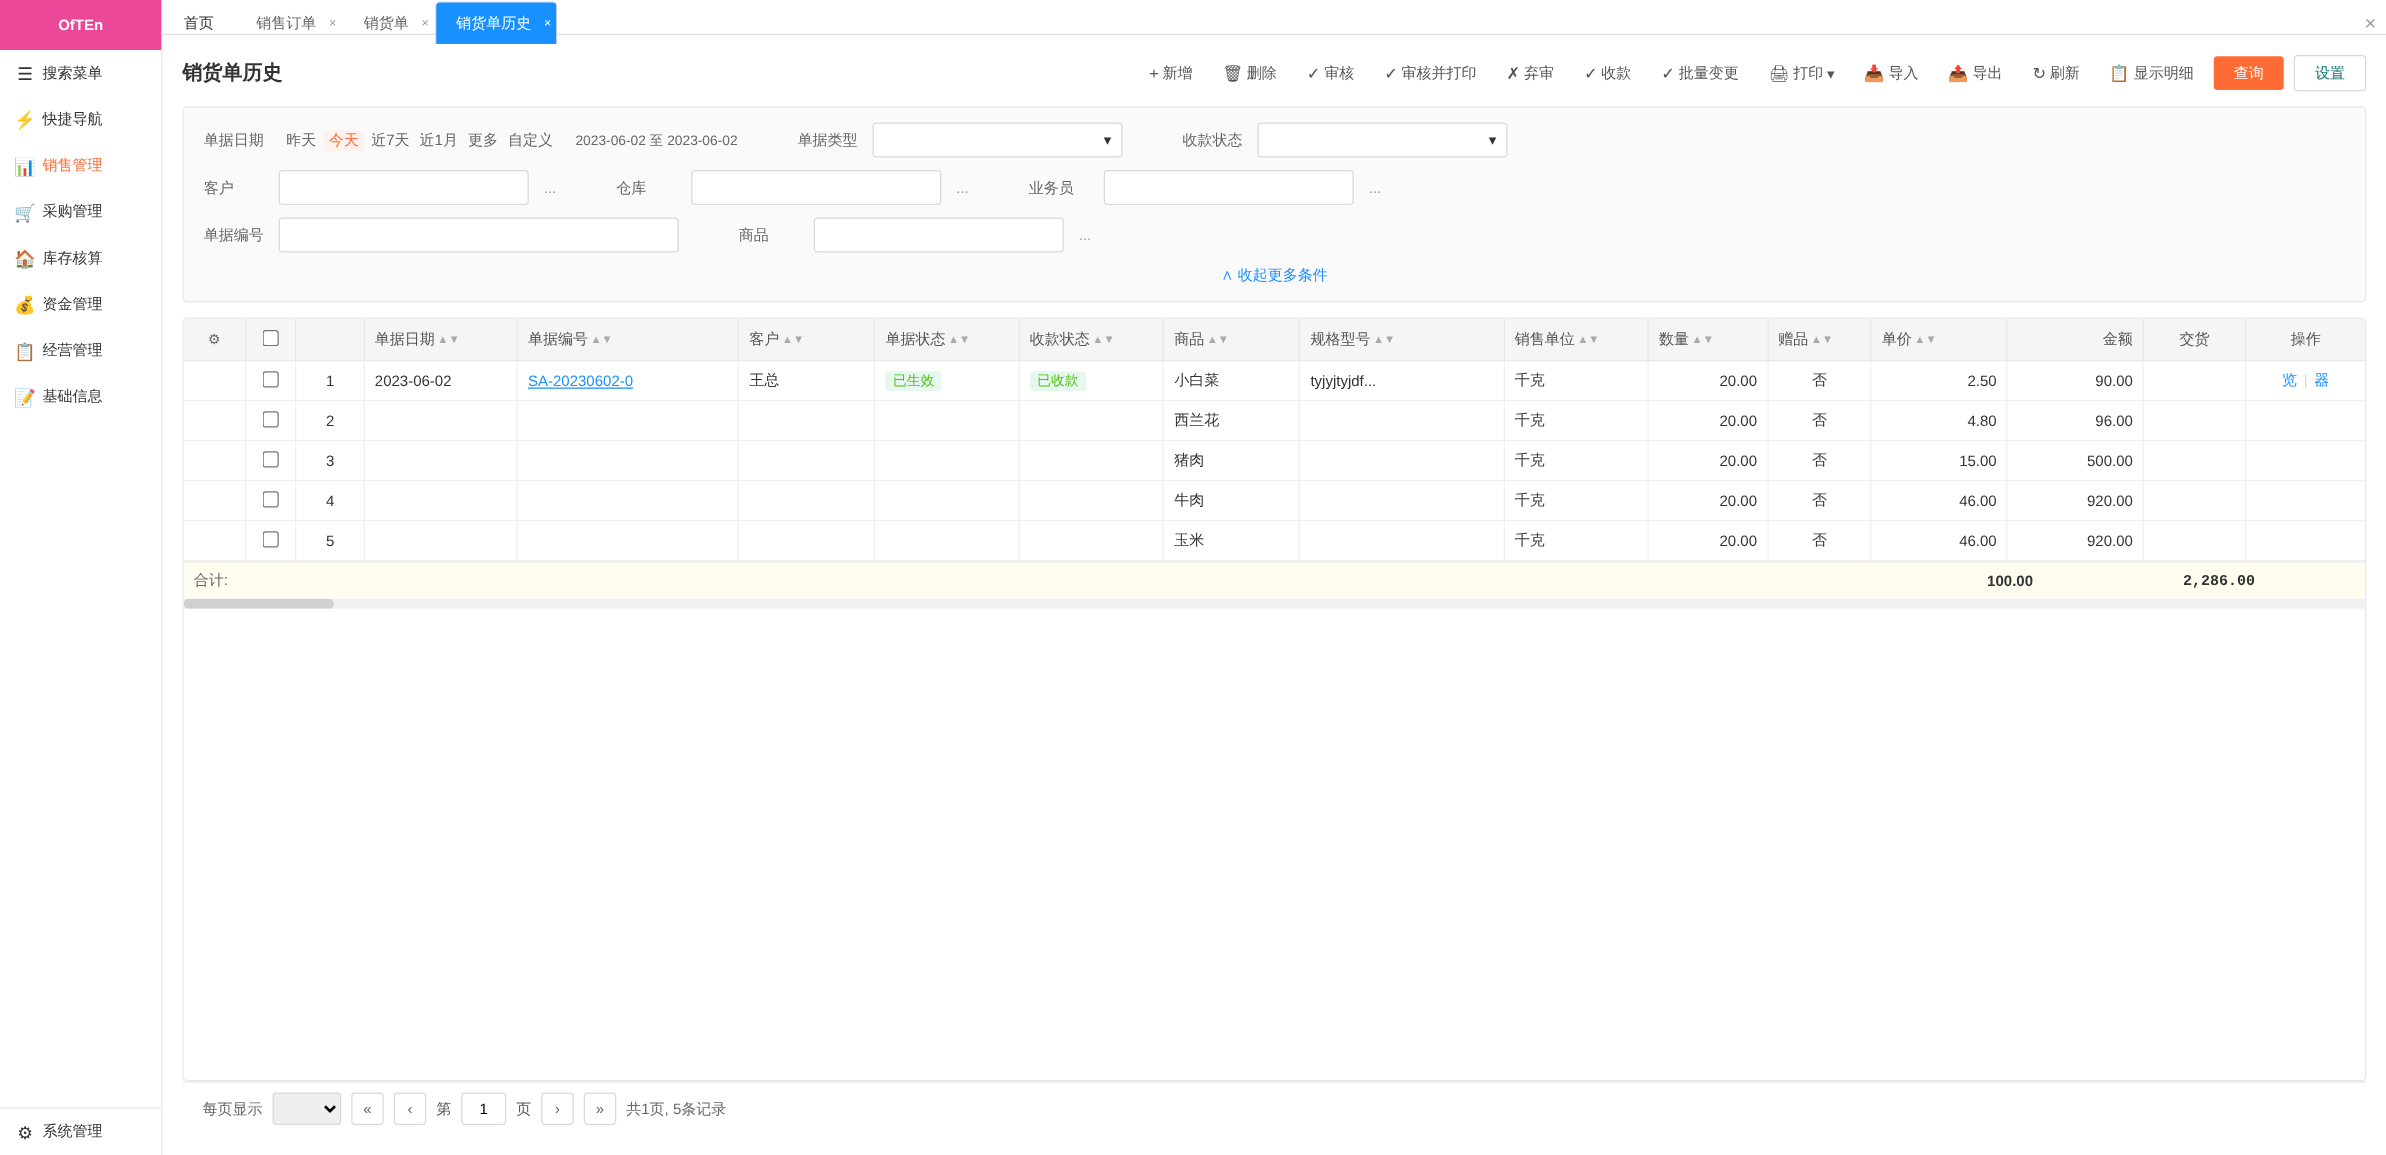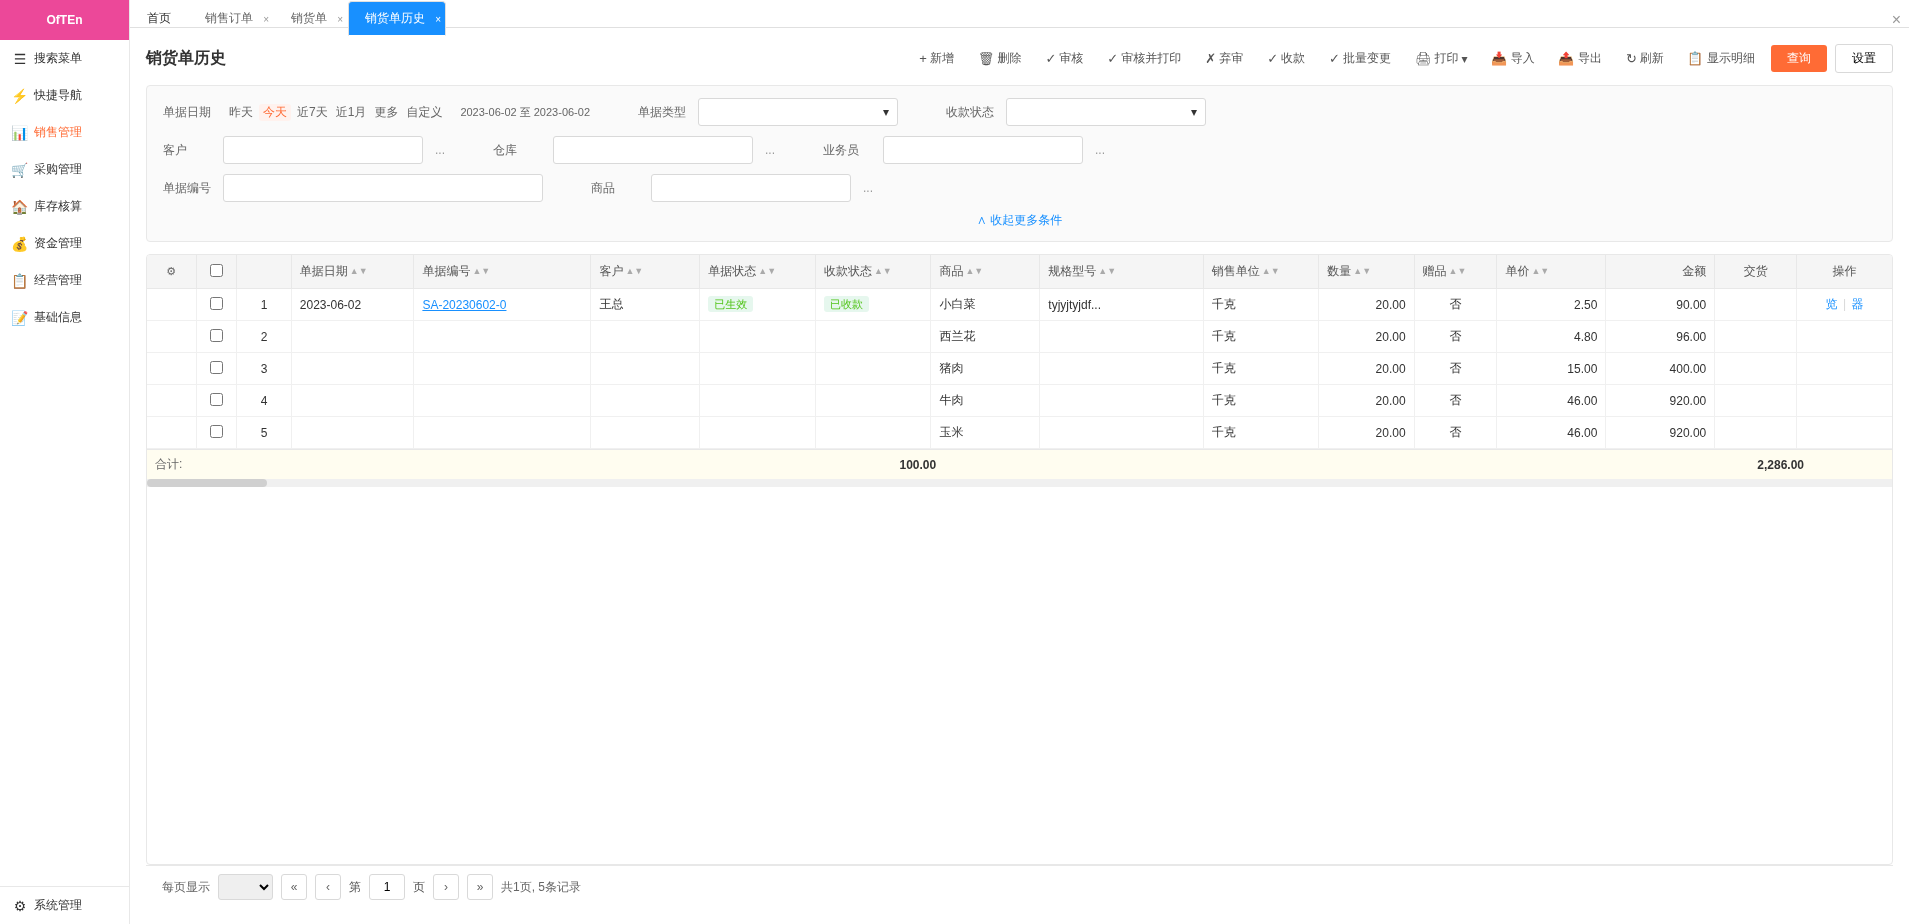--- a/index.html
+++ b/index.html
@@ -27,21 +27,21 @@
     
     .content { flex: 1; overflow-y: auto; background: #fff; padding: 16px; display: flex; flex-direction: column; }
 
     
     .page-header { display: flex; align-items: center; justify-content: space-between; margin-bottom: 12px; }
     .page-title { font-size: 16px; font-weight: bold; color: #333; }
     .toolbar { display: flex; align-items: center; gap: 8px; flex-wrap: wrap; }
     .toolbar-btn { display: flex; align-items: center; gap: 3px; padding: 4px 8px; cursor: pointer; color: #555; border: none; background: none; font-size: 12px; }
     .toolbar-btn .icon { font-size: 13px; }
     .btn-query { background: #ff6b35; color: #fff; padding: 5px 16px; border: none; border-radius: 3px; cursor: pointer; font-size: 12px; }
-    .btn-setting { background: #fff; color: #000000; padding: 5px 16px; border: 1px solid #d9d9d9; border-radius: 3px; cursor: pointer; font-size: 12px; }
+    .btn-setting { background: #fff; color: #0f766e; padding: 5px 16px; border: 1px solid #d9d9d9; border-radius: 3px; cursor: pointer; font-size: 12px; }
 
     
     .filter-area { border: 1px solid #e8e8e8; border-radius: 4px; padding: 12px 16px; margin-bottom: 12px; background: #fafafa; }
     .filter-row { display: flex; align-items: center; margin-bottom: 10px; gap: 16px; flex-wrap: wrap; }
     .filter-row:last-child { margin-bottom: 0; }
     .filter-item { display: flex; align-items: center; gap: 8px; }
     .filter-label { color: #666; white-space: nowrap; min-width: 52px; }
     .filter-input { border: 1px solid #d9d9d9; border-radius: 3px; padding: 3px 8px; color: #333; background: #fff; min-width: 180px; height: 28px; }
     .filter-select { border: 1px solid #d9d9d9; border-radius: 3px; padding: 3px 8px; color: #333; background: #fff; min-width: 180px; height: 28px; display: flex; align-items: center; justify-content: space-between; cursor: pointer; }
     .filter-dots { color: #999; cursor: pointer; margin-left: 4px; }
@@ -81,21 +81,21 @@
     .badge-paid { background: #e6f7ee; color: #52c41a; padding: 2px 6px; border-radius: 3px; font-size: 11px; }
     .row-link { color: #1890ff; cursor: pointer; text-decoration: underline; }
     .op-btn { color: #1890ff; cursor: pointer; font-size: 12px; }
     .op-sep { color: #d9d9d9; margin: 0 2px; }
     .settings-col { width: 36px; text-align: center; cursor: pointer; color: #666; }
 
     
     .table-footer { display: flex; align-items: center; background: #fffdf0; border-top: 1px solid #e8e8e8; padding: 6px 8px; }
     .footer-label { color: #666; margin-right: 16px; }
     .footer-total-qty { width: 870px; text-align: right; color: #333; font-weight: bold; padding-right: 8px; }
-    .footer-total-amt { text-align: right; color: #333; font-weight: bold; padding-right: 8px; min-width: 80px; }
+    .footer-total-amt { text-align: right; color: #333; font-weight: bold; padding-right: 8px; min-width: 80px; font-family: Liberation Mono, monospace; }
 
     
     .pagination { display: flex; align-items: center; justify-content: flex-start; padding: 8px 16px; gap: 8px; color: #555; border-top: 1px solid #e8e8e8; }
     .page-size-label { color: #666; }
     .page-size-select { border: 1px solid #d9d9d9; border-radius: 3px; padding: 12px 6px; height: 26px; }
     .page-btn { width: 26px; height: 26px; border: 1px solid #d9d9d9; border-radius: 3px; background: #fff; cursor: pointer; display: flex; align-items: center; justify-content: center; color: #666; }
     .page-input { width: 36px; height: 26px; border: 1px solid #d9d9d9; border-radius: 3px; text-align: center; }
     .page-info { color: #666; }
 
     .scrollbar-area { height: 8px; background: #f0f0f0; position: relative; overflow: hidden; }
@@ -437,21 +437,21 @@
               <td class="col-no"></td>
               <td class="col-customer"></td>
               <td class="col-order-status"></td>
               <td class="col-pay-status"></td>
               <td class="col-goods">猪肉</td>
               <td class="col-spec"></td>
               <td class="col-unit">千克</td>
               <td class="col-qty">20.00</td>
               <td class="col-gift">否</td>
               <td class="col-price">15.00</td>
-              <td class="col-amount">400.00</td>
+              <td class="col-amount">500.00</td>
               <td class="col-trade"></td>
               <td class="col-op"></td>
             </tr>
             <tr>
               <td class="settings-col"></td>
               <td class="col-checkbox"><input type="checkbox" style=""></td>
               <td class="col-index">4</td>
               <td class="col-date"></td>
               <td class="col-no"></td>
               <td class="col-customer"></td>
@@ -484,21 +484,21 @@
               <td class="col-price">46.00</td>
               <td class="col-amount">920.00</td>
               <td class="col-trade"></td>
               <td class="col-op"></td>
             </tr>
           </tbody>
       </table>
 
       <div class="table-footer">
         <span class="footer-label">合计:</span>
-        <span class="footer-total-qty" style="margin-left:auto; margin-right:0; display:block; text-align:center; flex:1; padding-right: 120px;">100.00</span>
+        <span class="footer-total-qty" style="margin-left:auto; margin-right:0; display:block; text-align:right; flex:1; padding-right: 120px;">100.00</span>
         <span class="footer-total-amt" style="min-width:100px; text-align:right; padding-right:80px;">2,286.00</span>
       </div>
 
       <div class="scrollbar-area">
         <div class="scrollbar-thumb"></div>
       </div>
     </div>
 
     <div class="pagination">
       <span class="page-size-label">每页显示</span>

